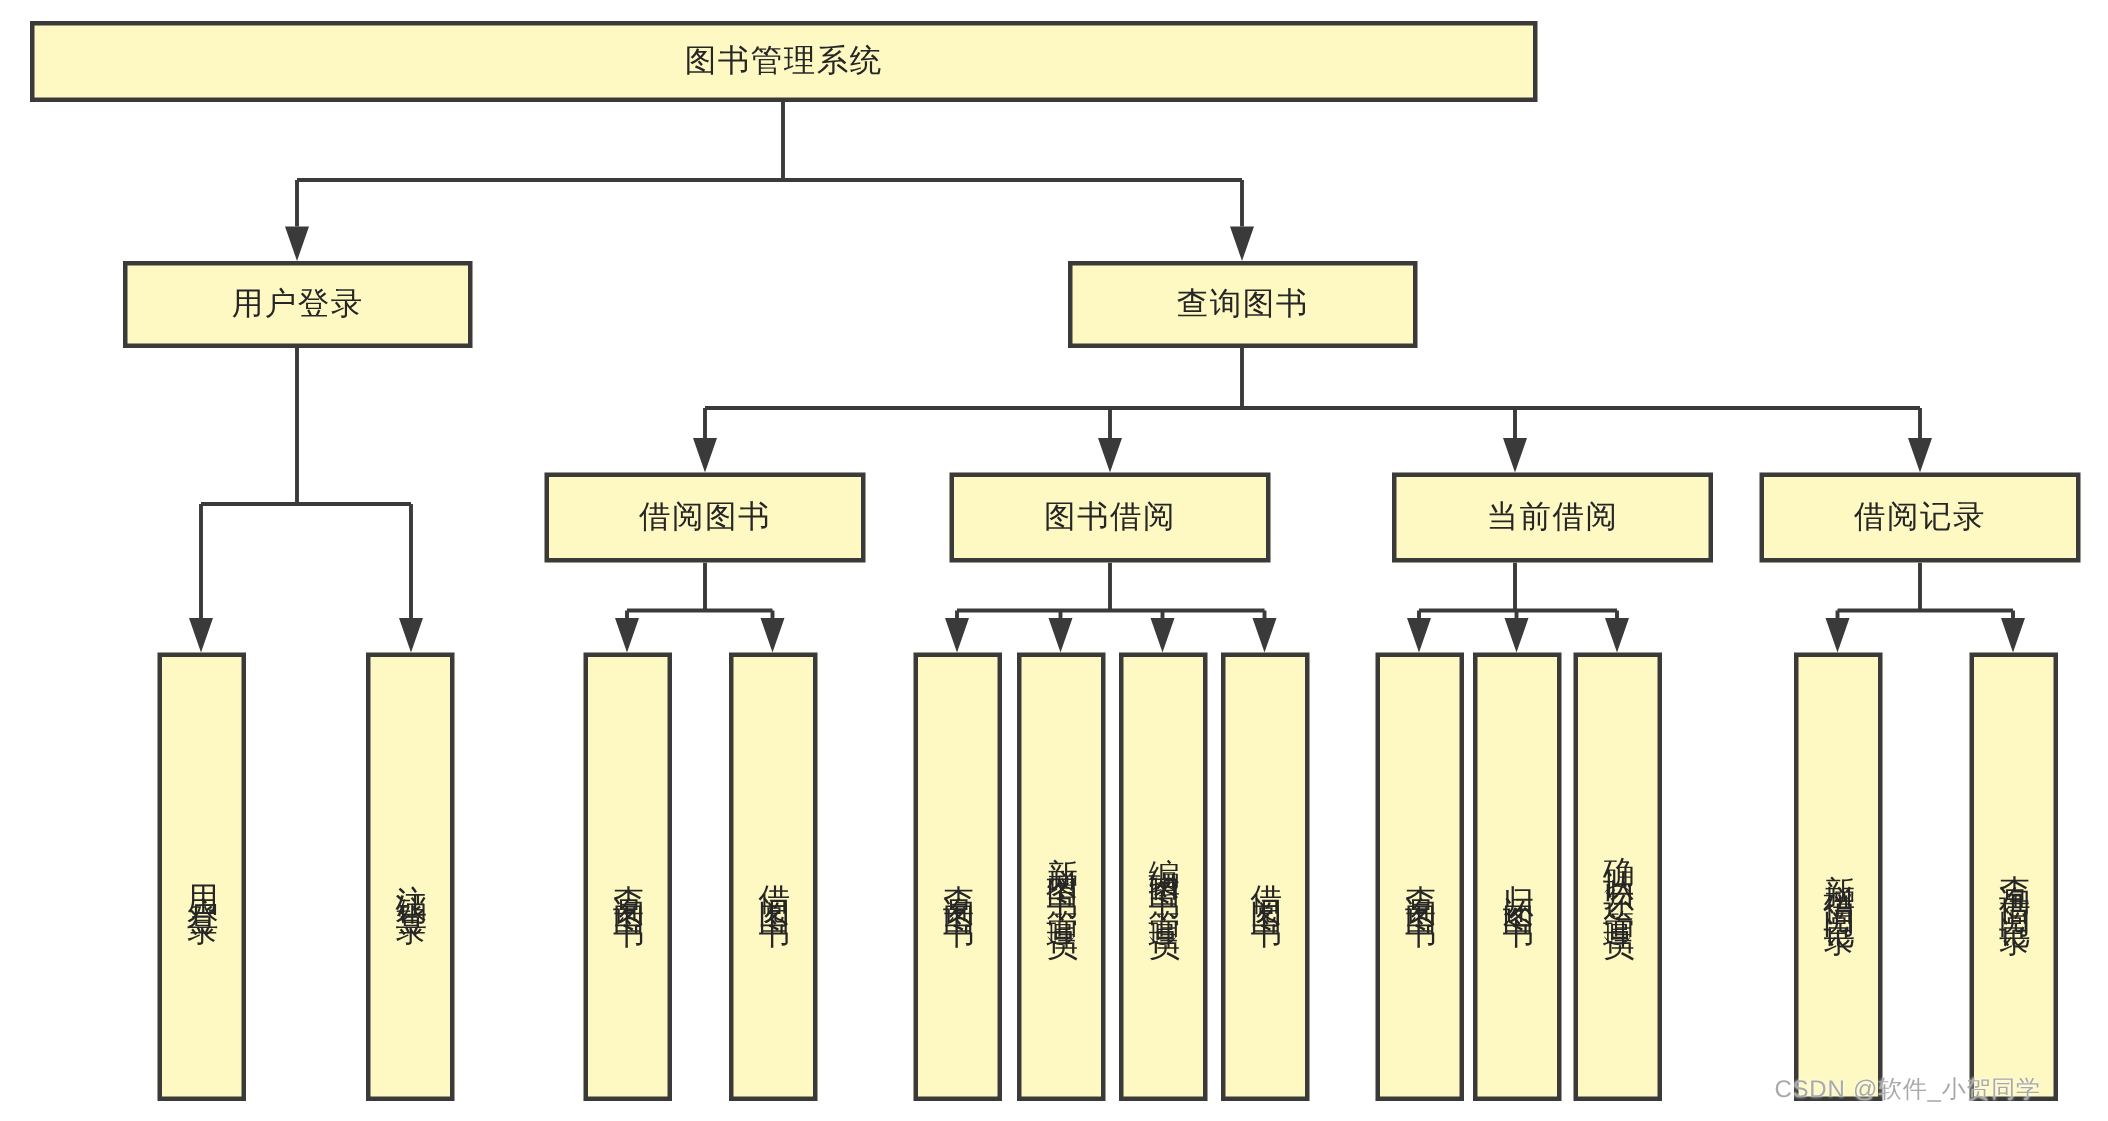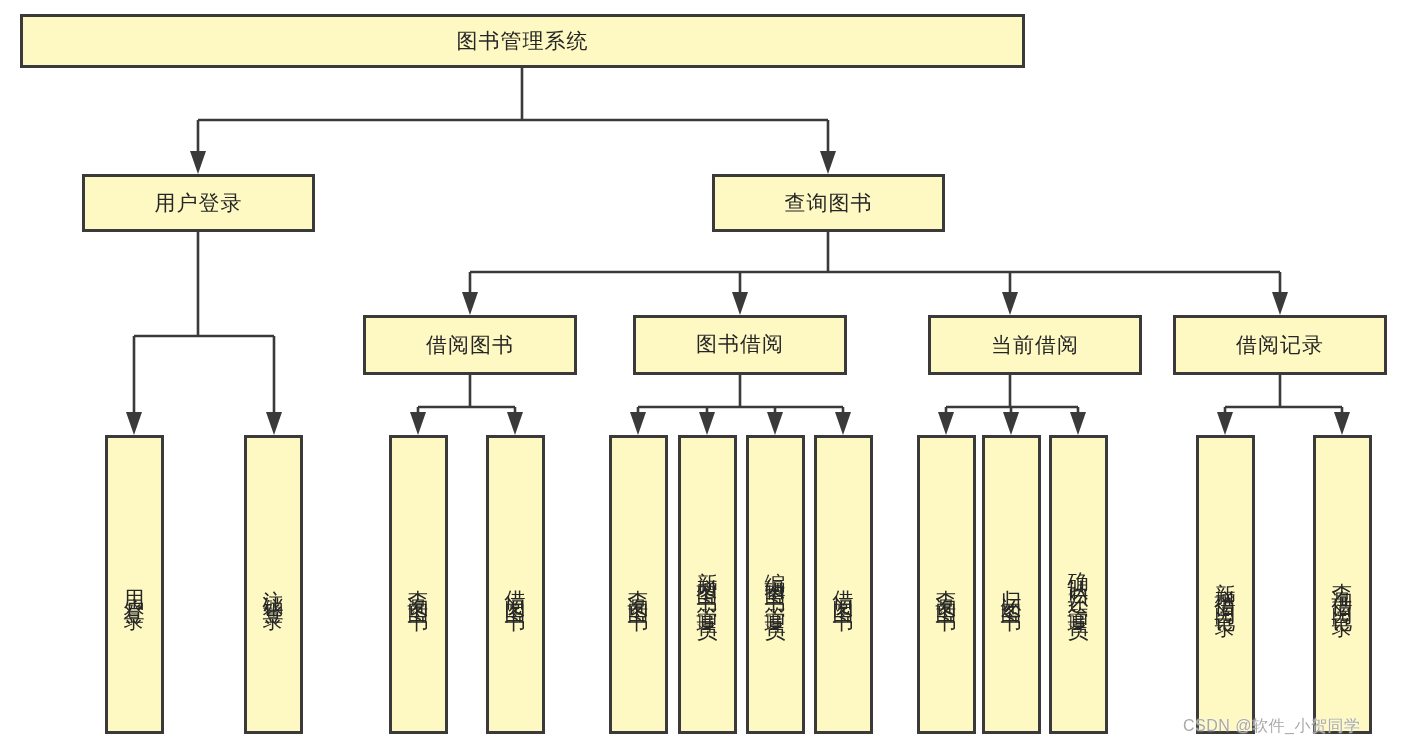--- a/index.html
+++ b/index.html
@@ -22,21 +22,21 @@
   .node.h { letter-spacing: 1px; }
   .node.v {
     writing-mode: vertical-rl; text-orientation: mixed;
     letter-spacing: 7px; padding-top: 4px;
   }
   
   .n-root  { left: 20px;  top: 14px;  width: 1005px; height: 54px; }
   .n-login { left: 82px;  top: 174px; width: 233px;  height: 58px; }
   .n-mgmt  { left: 712px; top: 174px; width: 233px;  height: 58px; }
   .n-rec   { left: 363px; top: 315px; width: 214px;  height: 60px; }
-  .n-bb    { left: 633px; top: 315px; width: 214px;  height: 60px; font-family: Liberation Serif, serif; }
+  .n-bb    { left: 633px; top: 315px; width: 214px;  height: 60px; }
   .n-cb    { left: 903px; top: 315px; width: 214px;  height: 60px; margin-left: 25px; }
   .n-br    { left: 1173px;top: 315px; width: 214px;  height: 60px; }
   .leaf    { top: 435px;  width: 59px; height: 299px; }
   .l-1  { left: 105px; }  .l-2  { left: 244px; }
   .l-3  { left: 389px; }  .l-4  { left: 486px; }
   .l-5  { left: 609px; }  .l-6  { left: 678px; }
   .l-7  { left: 746px; }  .l-8  { left: 814px; }
   .l-9  { left: 917px; }  .l-10 { left: 982px; }
   .l-11 { left: 1049px; } .l-12 { left: 1196px; }
   .l-13 { left: 1313px; }

